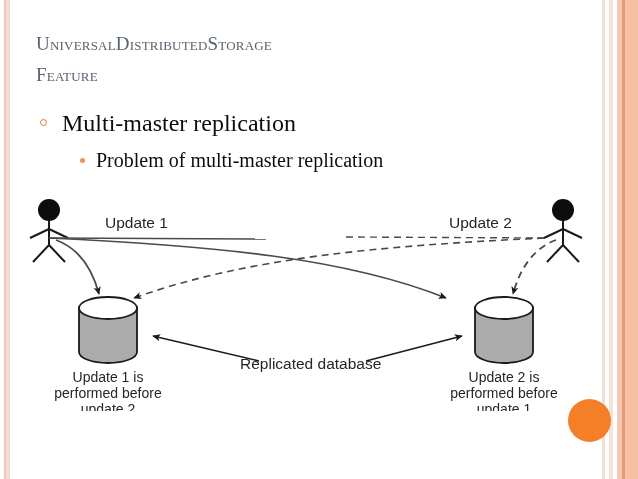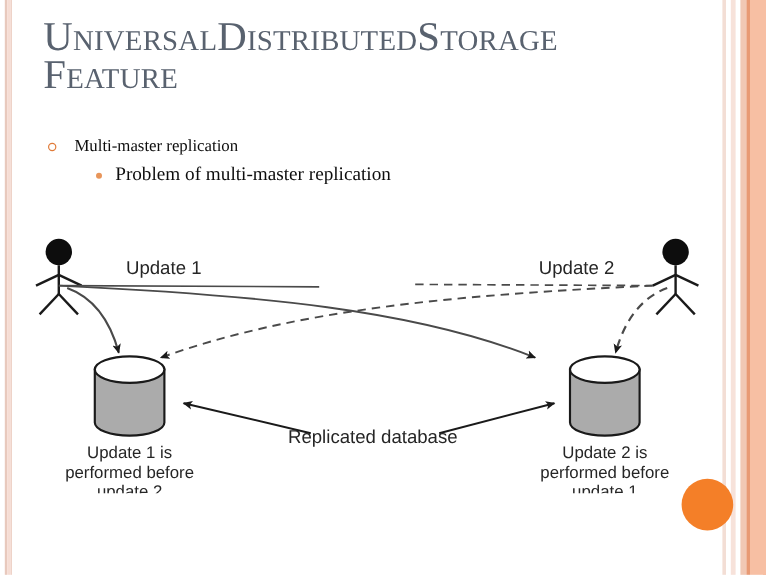--- a/index.html
+++ b/index.html
@@ -22,37 +22,37 @@
   .rb1{right:33px;width:3px;background:#f3ded5;}
   .rb2{right:29px;width:2px;background:#ffffff;}
   .rb3{right:25px;width:4px;background:#f7e2da;}
   .rb4{right:21px;width:3px;background:#ffffff;}
   .rb5{right:16px;width:5px;background:#f1c8b4;}
   .rb6{right:13px;width:3px;background:#e89a74;}
   .rb7{right:0px;width:13px;background:#f7bfa3;}
 
   
   .title{
-    position:absolute;left:36px;top:16px;width:520px;
+    position:absolute;left:36px;top:28px;width:520px;
     color:#59626f;
     font-family:"Liberation Serif",serif;
-    font-size:34px;line-height:31px;
+    font-size:19px;line-height:31px;
     font-variant:small-caps;
     letter-spacing:0.2px;
     white-space:pre-line;
   }
 
   
   .bullets{position:absolute;left:36px;top:110px;width:540px;}
-  .b1{position:relative;padding-left:26px;font-size:14px;line-height:26px;color:#0d0d0d;}
+  .b1{position:relative;padding-left:26px;font-size:24px;line-height:26px;color:#0d0d0d;}
   .b1 .ring{
     position:absolute;left:4px;top:9px;width:7px;height:7px;border-radius:50%;
     border:1.6px solid #e07b39;box-sizing:border-box;background:transparent;
   }
-  .b2{position:relative;margin-top:0;margin-left:38px;padding-left:22px;font-size:16px;line-height:20px;color:#0d0d0d;}
+  .b2{position:relative;margin-top:14px;margin-left:38px;padding-left:22px;font-size:20px;line-height:20px;color:#0d0d0d;}
   .b2 .dot{
     position:absolute;left:6px;top:8px;width:5px;height:5px;border-radius:50%;
     background:#e8955a;
   }
 
   
   .diagram{position:absolute;left:16px;top:186px;width:580px;height:225px;}
   .diagram svg{display:block;}
 
   

